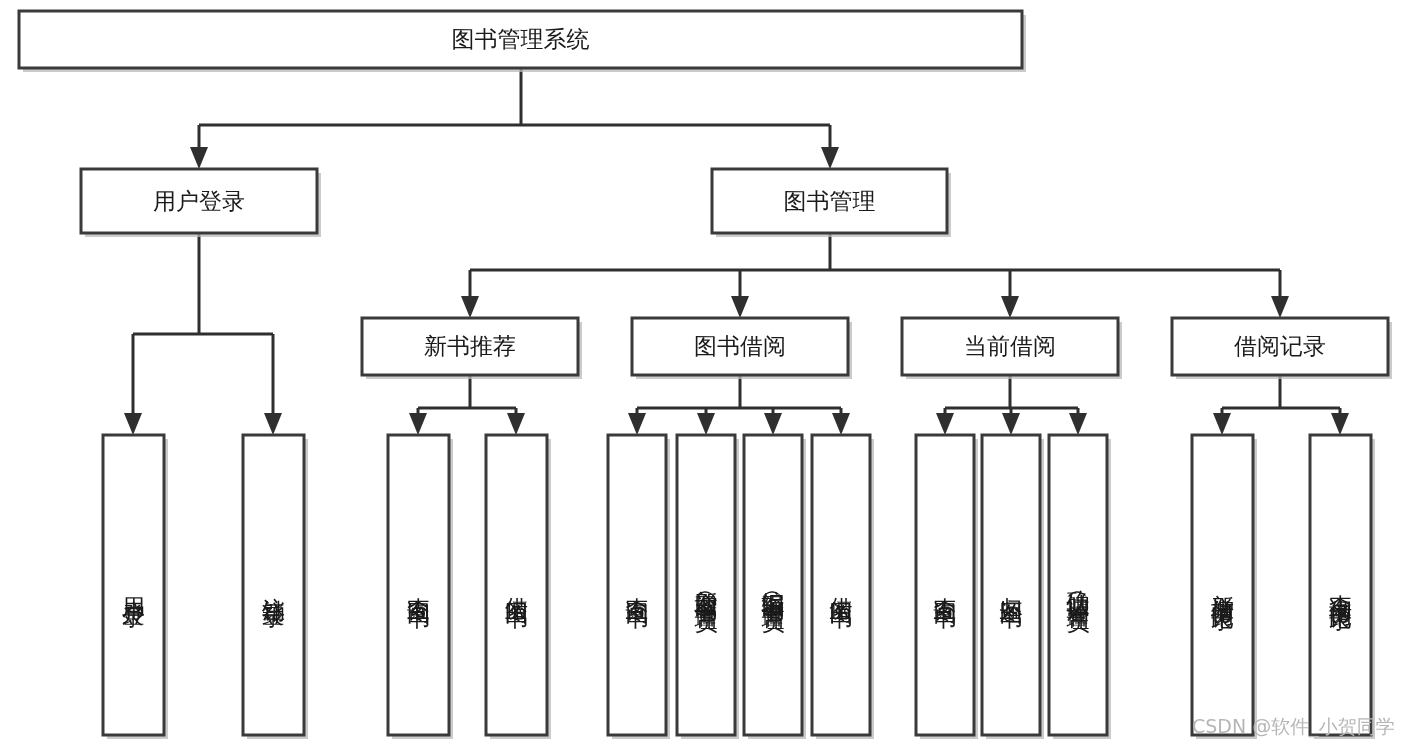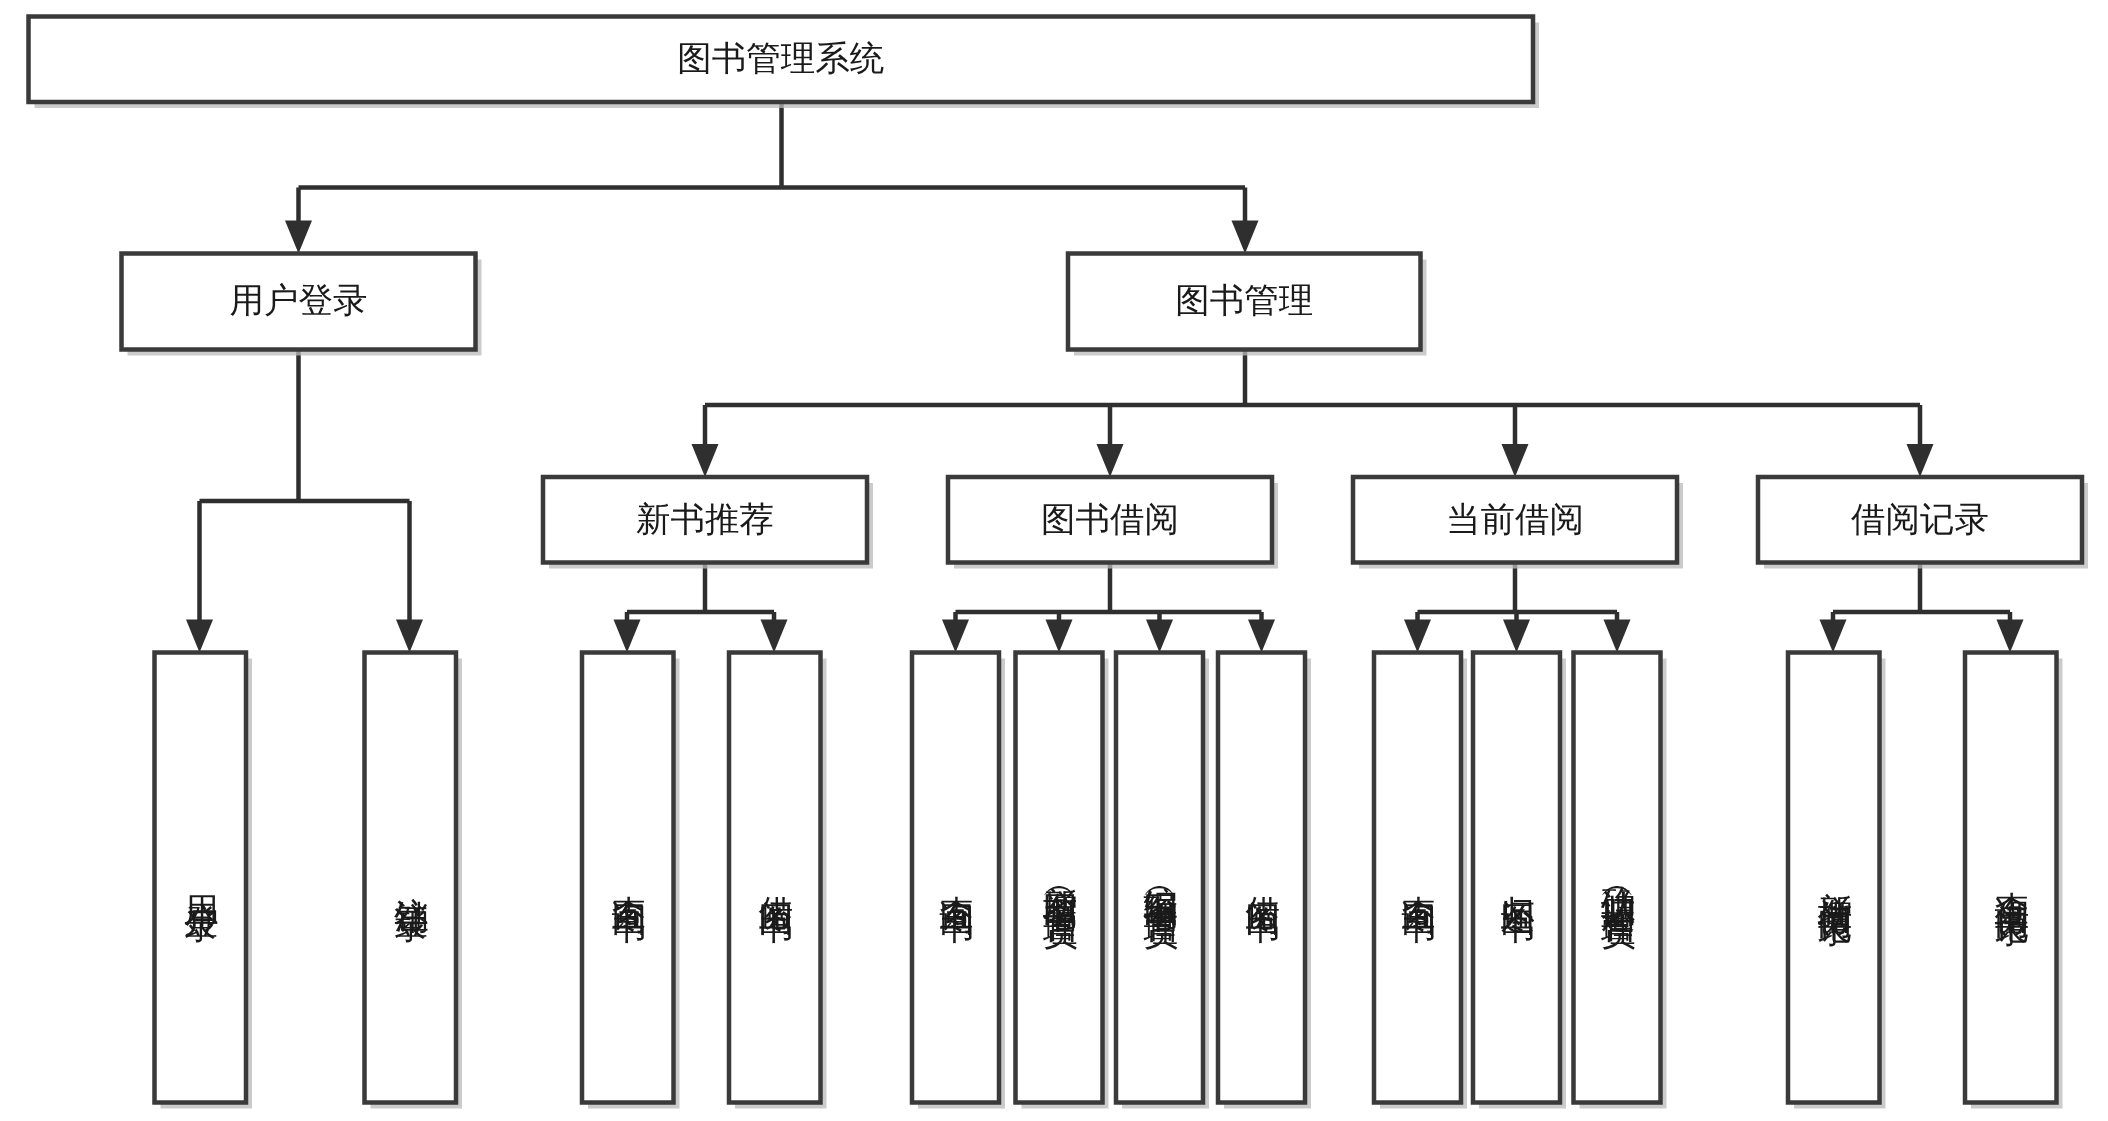--- a/index.html
+++ b/index.html
@@ -224,13 +224,14 @@
       <div class="vert-label-wrap" style="left: 1049px; top: 435px; width: 58px; height: 300px;">
         <span class="vert-label">确认归还（管理员）</span>
       </div>
       <div class="vert-label-wrap" style="left: 1192px; top: 435px; width: 61px; height: 300px;">
         <span class="vert-label">新增借阅记录</span>
       </div>
       <div class="vert-label-wrap" style="left: 1310px; top: 435px; width: 61px; height: 300px;">
         <span class="vert-label">查询借阅记录</span>
       </div>
     </div>
+  <div class="watermark" style="left: 1192px; top: 714px;">CSDN @软件_小贺同学</div>
 </div>
 
 </body></html>

